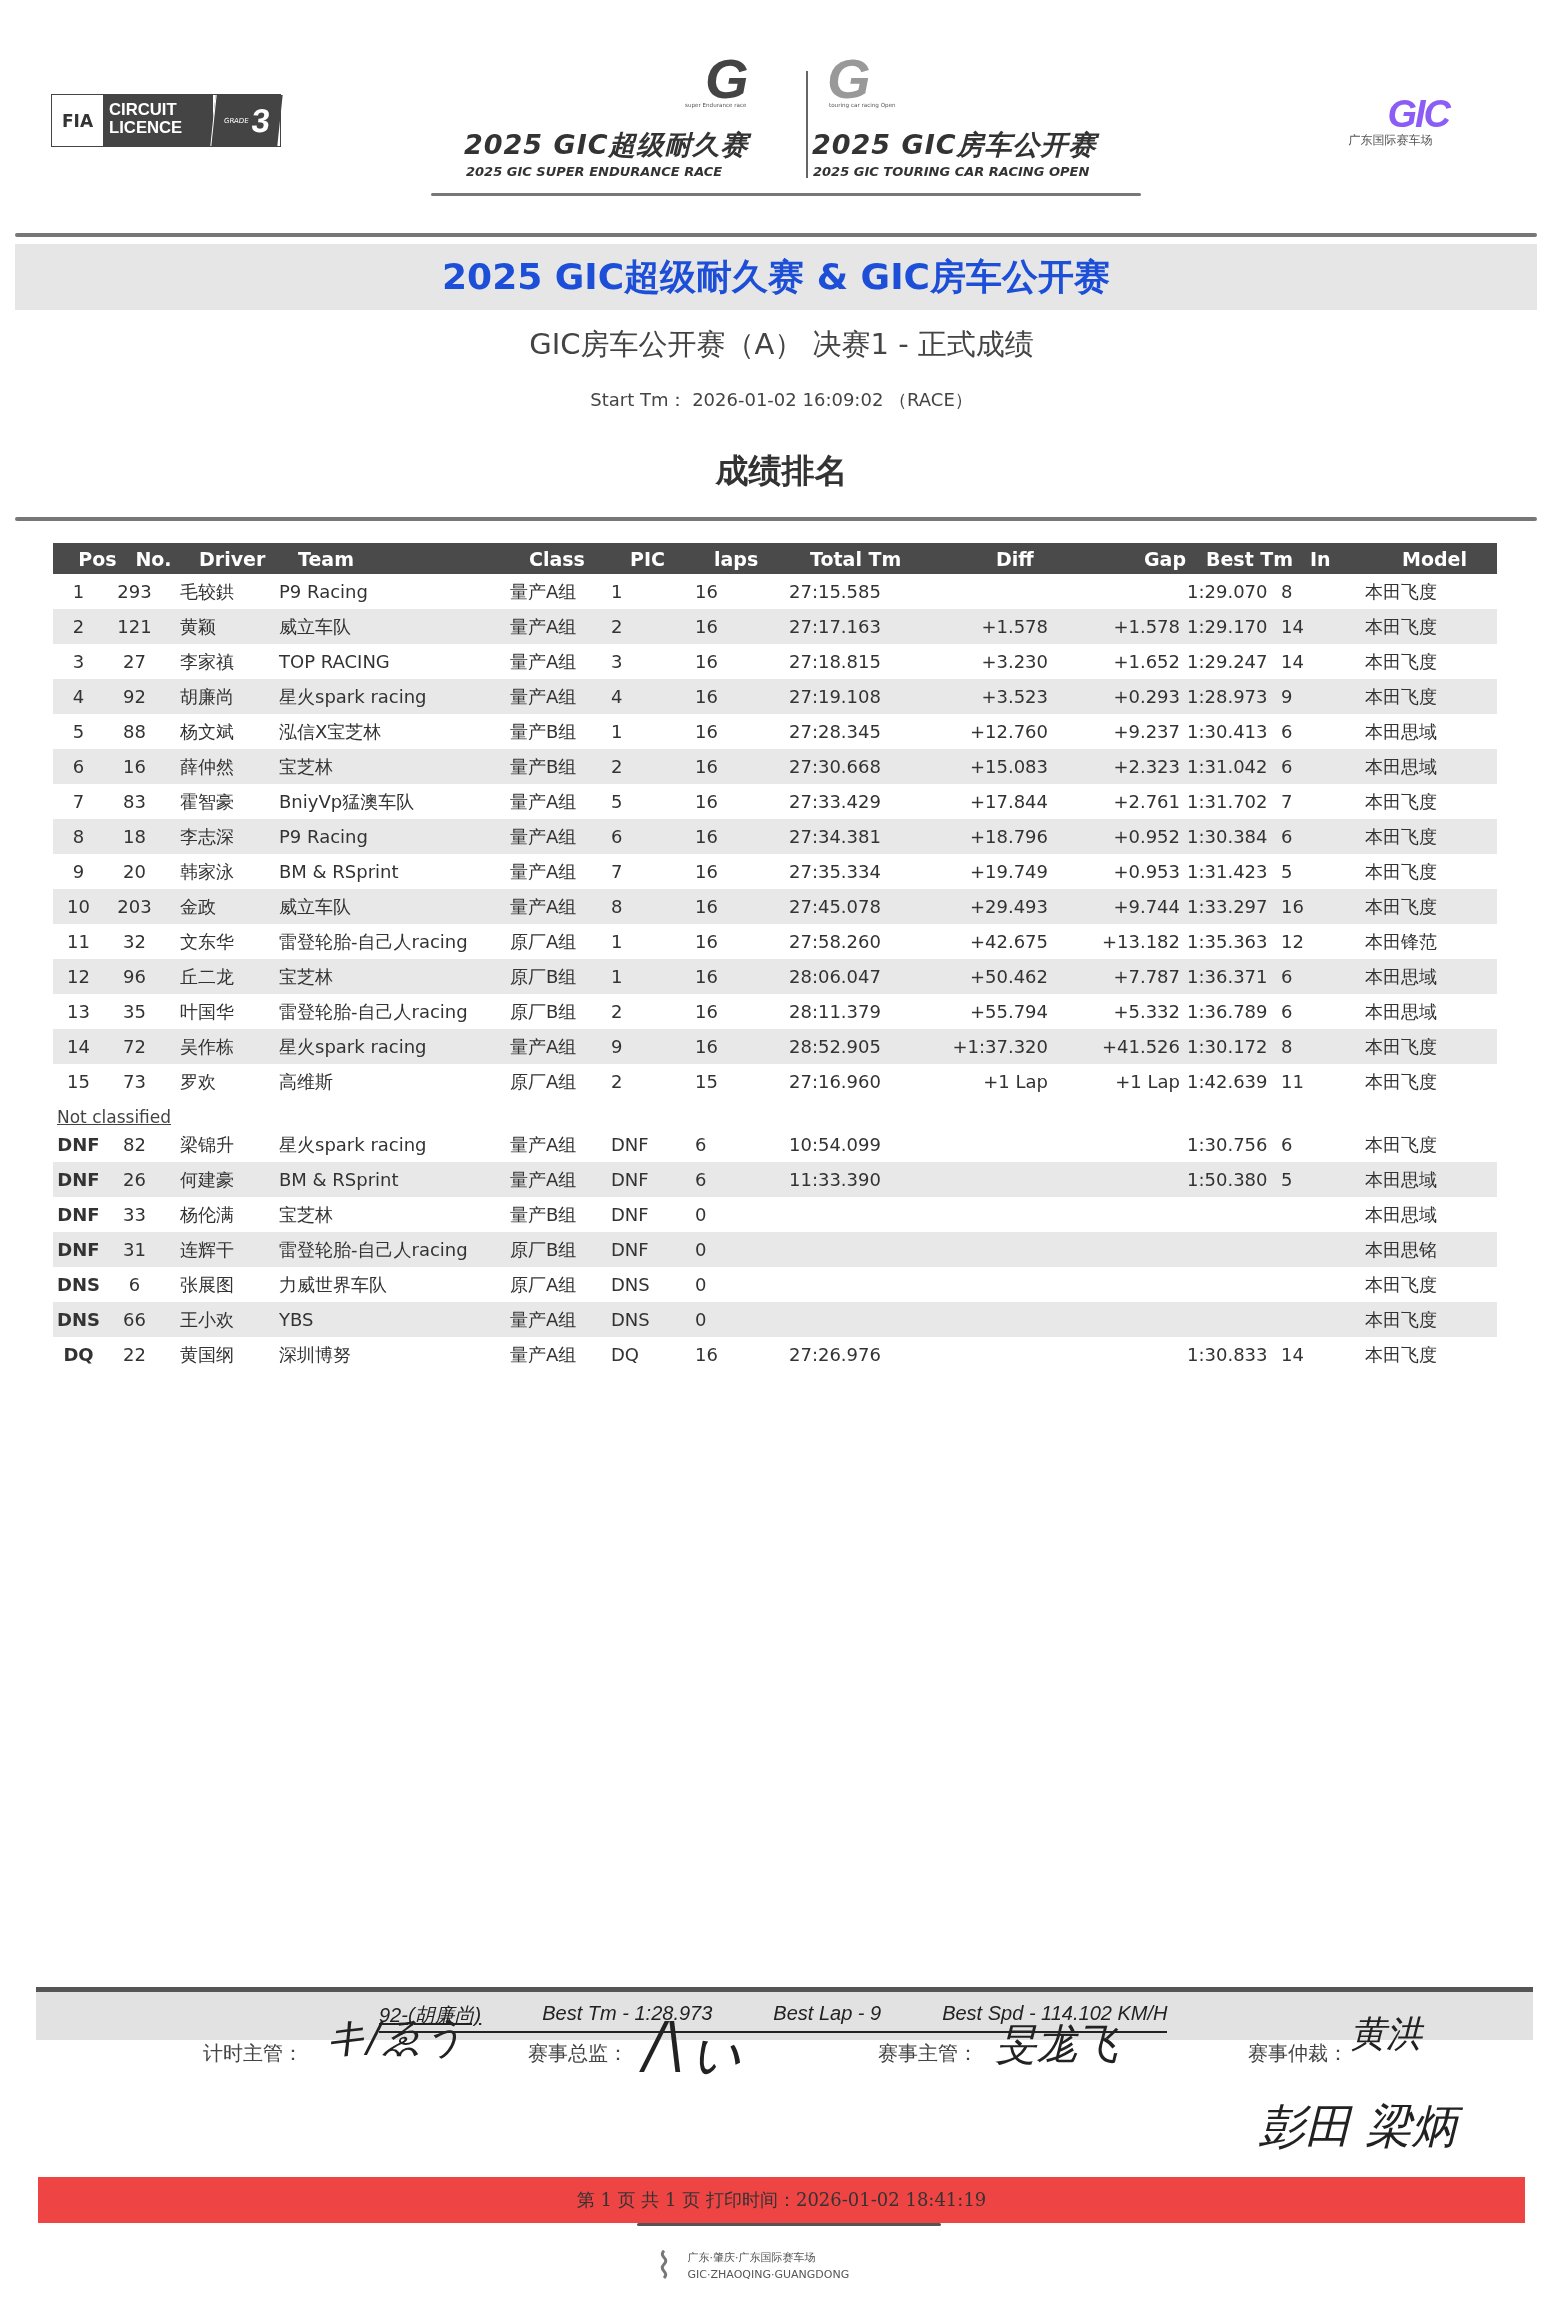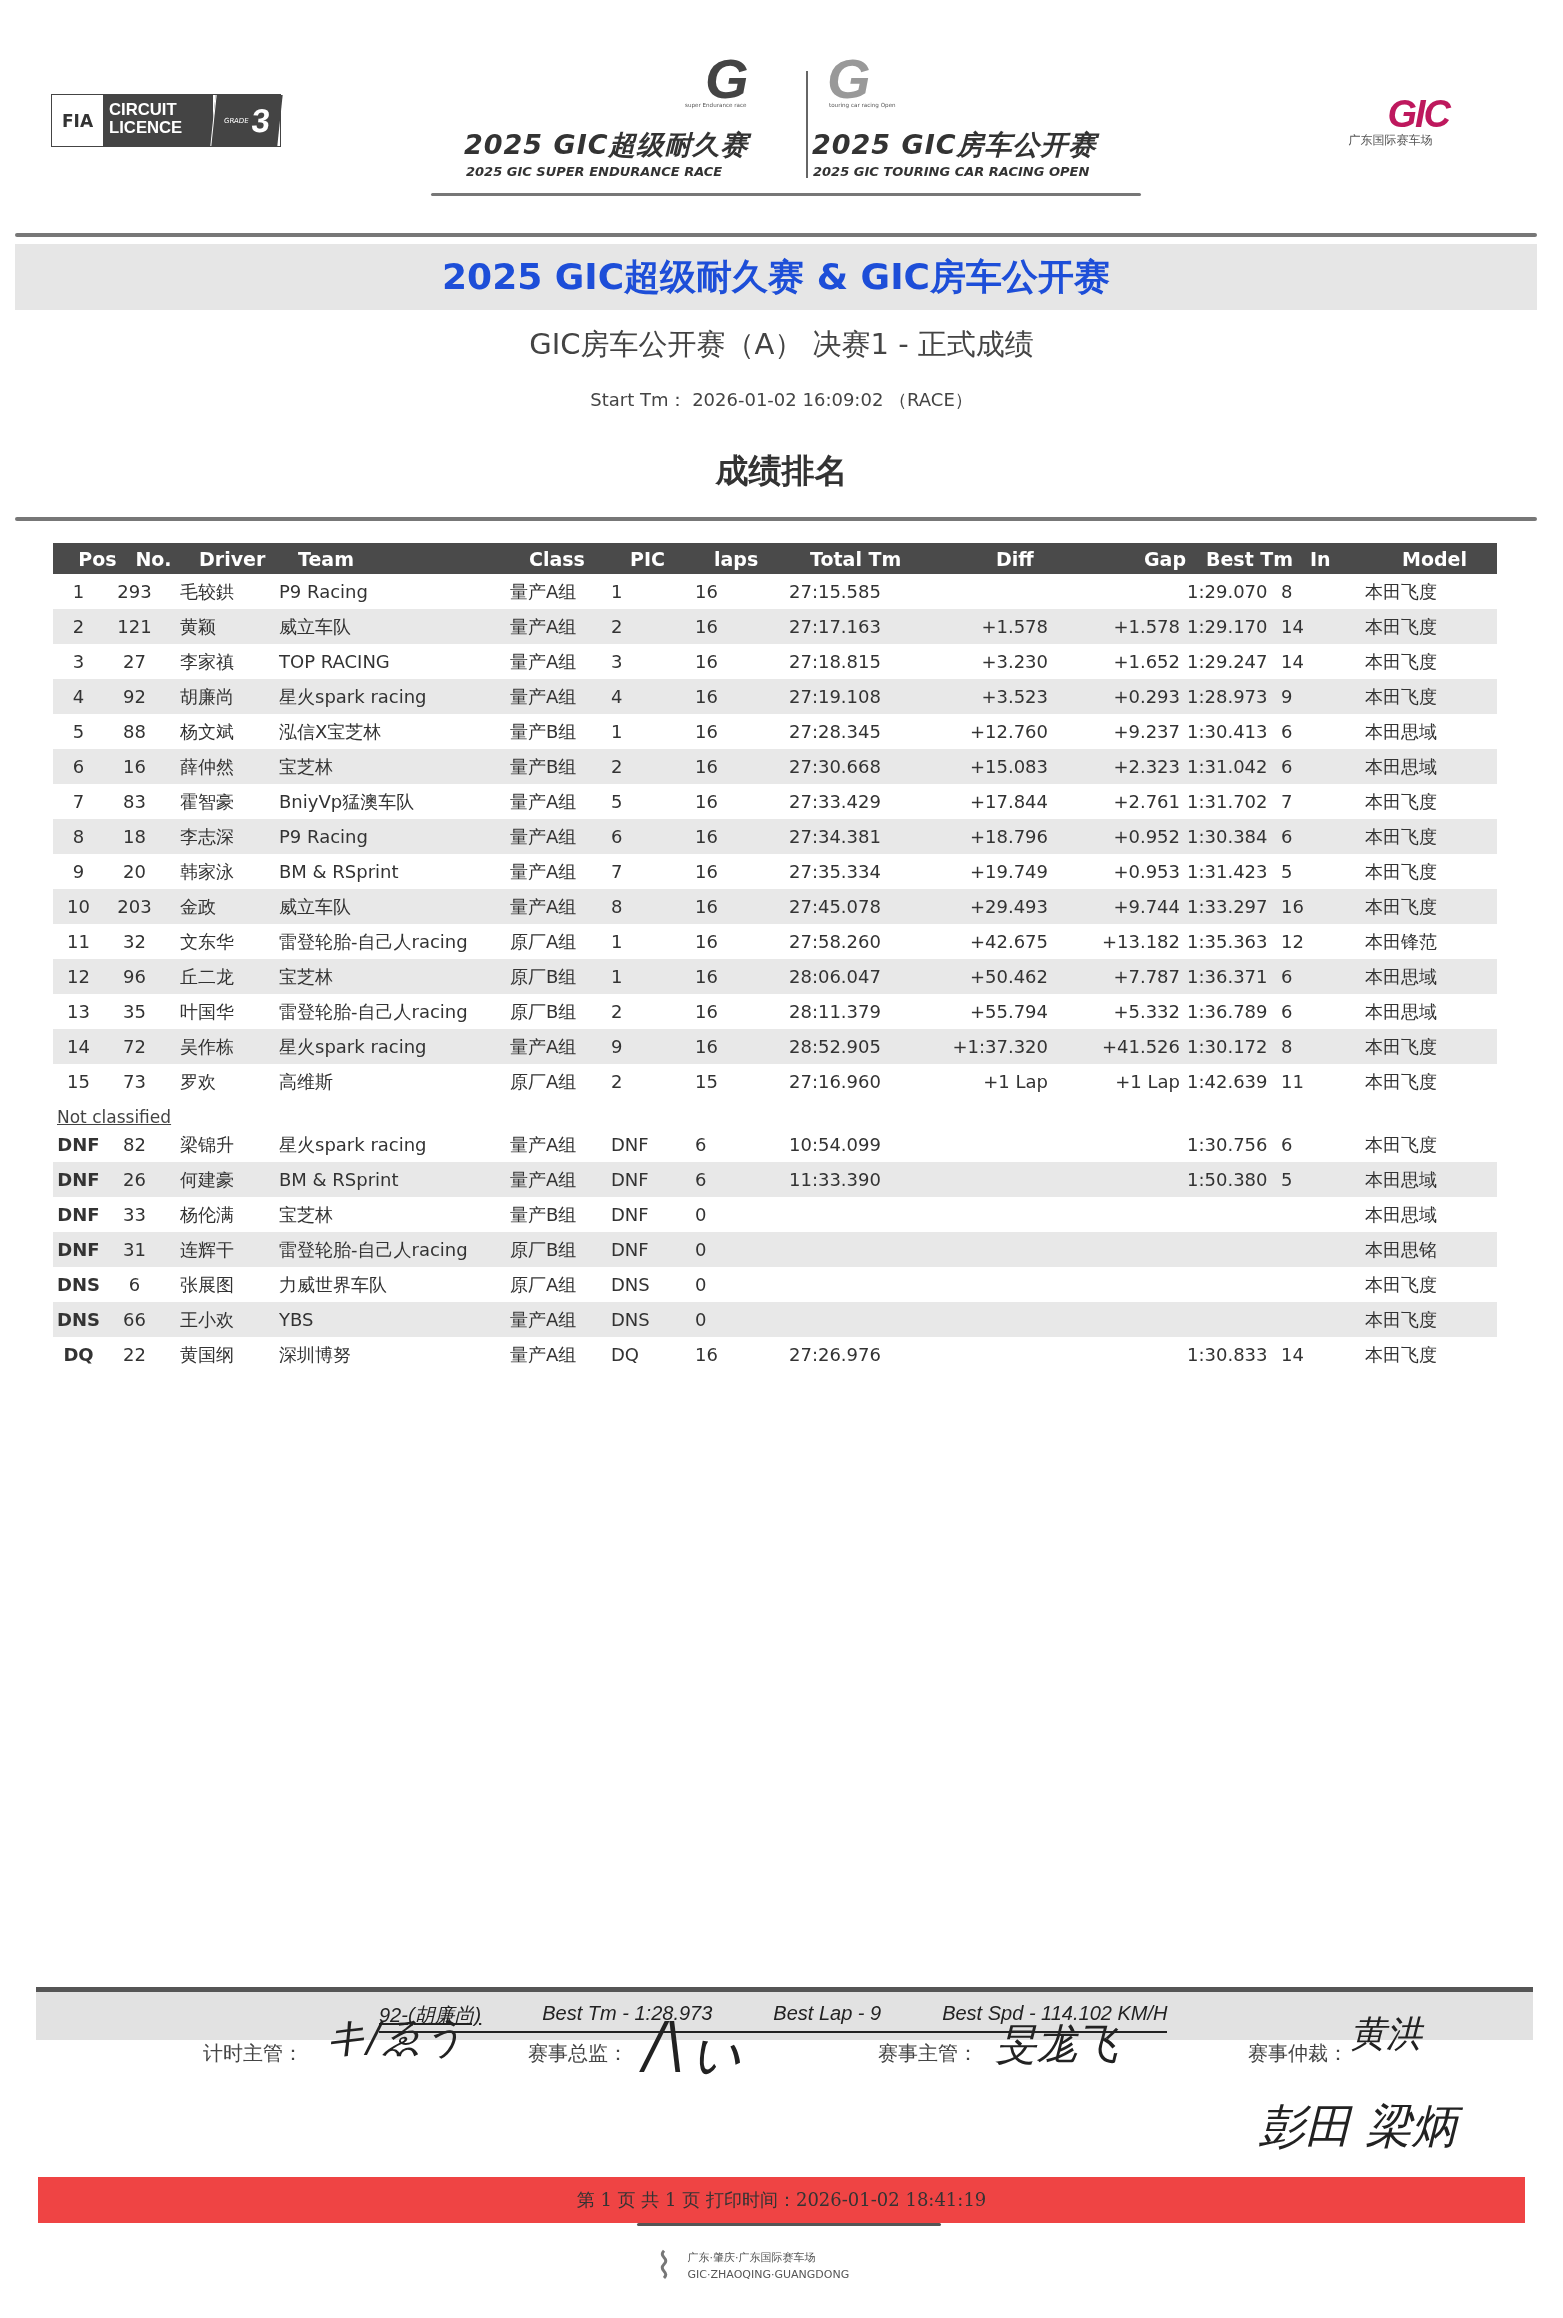--- a/index.html
+++ b/index.html
@@ -9,21 +9,21 @@
 
   
   .fia-badge { left:51px; top:94px; width:228px; height:51px; display:flex; border:1.5px solid #444; background:#fff; }
   .fia-logo { width:51px; display:flex; align-items:center; justify-content:center; font-weight:bold; font-size:17px; color:#333; border-right:1.5px solid #444; }
   .fia-circuit { flex:1; background:#444; color:#fff; font-weight:bold; font-size:16.7px; line-height:18px; padding:6px 5px; box-sizing:border-box; font-family:"Liberation Sans", sans-serif; }
   .fia-grade { width:66px; background:#444; color:#fff; display:flex; align-items:center; justify-content:center; gap:3px; border-left:1.5px solid #fff; transform:skewX(-6deg); }
   .fia-grade small { font-size:7px; }
   .fia-grade b { font-size:33px; font-family:"Liberation Sans", sans-serif; }
 
   .gic-right { left:1332px; top:96px; width:117px; height:56px; }
-  .gic-right .gic-mark { font-family:"Liberation Sans", sans-serif; font-style:italic; font-weight:bold; font-size:38px; color:#be185d; letter-spacing:-2px; line-height:36px; text-align:right; }
+  .gic-right .gic-mark { font-family:"Liberation Sans", sans-serif; font-style:italic; font-weight:bold; font-size:38px; color:#8b5cf6; letter-spacing:-2px; line-height:36px; text-align:right; }
   .gic-right .gic-sub { font-size:12px; text-align:center; color:#555; }
 
   .center-logo { left:431px; top:46px; width:710px; height:157px; }
   .center-logo .divider { position:absolute; left:375px; top:25px; width:1.5px; height:107px; background:#666; }
   .center-logo .g-left, .center-logo .g-right { position:absolute; top:5px; font-family:"Liberation Sans", sans-serif; font-weight:bold; font-style:italic; font-size:56px; line-height:56px; }
   .center-logo .g-left { left:274px; color:#444; }
   .center-logo .g-right { left:396px; color:#999; }
   .center-logo .g-tag-left { position:absolute; left:254px; top:56px; font-size:5.6px; color:#555; }
   .center-logo .g-tag-right { position:absolute; left:398px; top:56px; font-size:5.6px; color:#555; }
   .center-logo .cn-left, .center-logo .cn-right { position:absolute; top:81px; font-size:27px; font-weight:bold; color:#333; letter-spacing:1px; font-style:italic; }

